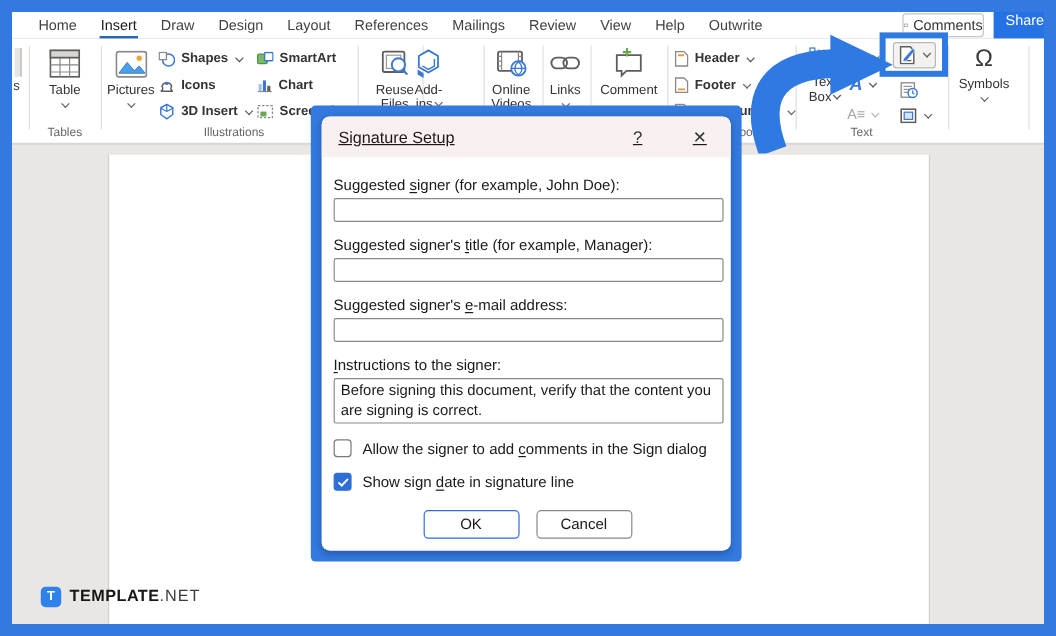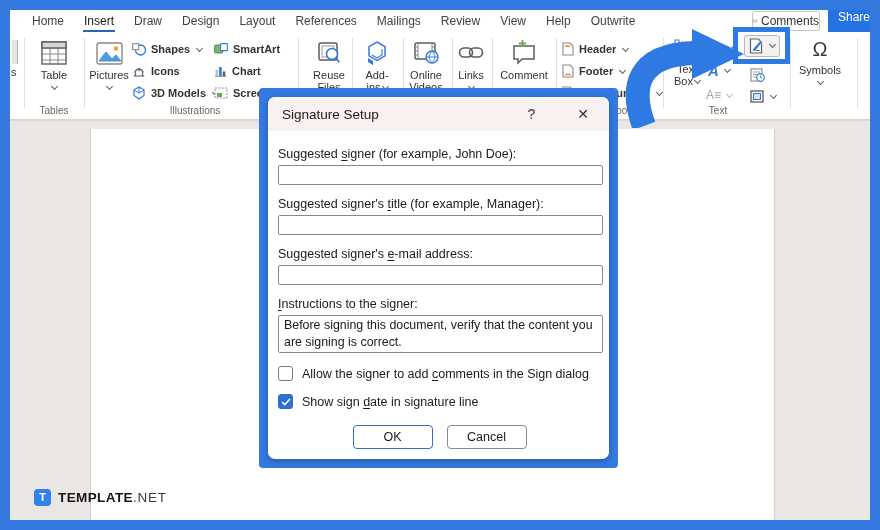--- a/index.html
+++ b/index.html
@@ -53,21 +53,21 @@
   .hlbox .sigbtn { display:flex; align-items:center; gap:4px; border:1px solid #bab8b6;
                    border-radius:3px; padding:2px 4px; background:#f3f2f1; }
   .arrow { position:absolute; left:606px; top:14px; z-index:6; }
 
   
   .dlgwrap { position:absolute; left:249px; top:78px; width:359px; height:380px;
              background:#3379e0; border-radius:4px; padding:9px; z-index:10; }
   .dlg { width:341px; height:362px; background:#fff; border-radius:7px; overflow:hidden;
          box-shadow:0 2px 6px rgba(0,0,0,.25); color:#1b1a19; }
   .dlg-title { height:34px; background:#f9f1f0; display:flex; align-items:center;
-               padding:0 20px 0 14px; font-size:13.5px; }
+               padding:0 20px 0 14px; font-size:13.5px;text-decoration:underline; }
   .dlg-title .t { flex:1; }
   .dlg-help { font-size:14px; color:#333; margin-right:42px; }
   .dlg-close { font-size:14px; color:#333; }
   .dlg-body { padding:8px 8px 0 10px; font-size:12.5px; }
   .dlg-body .lbl { margin-top:12px; }
   .dlg-body .lbl.first { margin-top:8px; }
   .key { text-decoration:underline; text-underline-offset:1.5px; }
   .field { width:325px; height:20px; border:1px solid #8b8987; border-radius:2px; margin-top:4px;
            font-size:12px; font-family:"Liberation Sans",sans-serif; padding:0 5px; display:block; }
   .tarea { width:325px; height:38px; border:1px solid #8b8987; border-radius:2px; margin-top:4px;
@@ -177,21 +177,21 @@
             <path d="M2 11c2-1 2-3 1-4 1-4 7-4 8 0-1 1-1 3 1 4z" fill="none" stroke="#5f5d5b" stroke-width="1.2"></path>
             <circle cx="7" cy="4.5" r="1.4" fill="#3878d6"></circle>
           </svg>
         <span>Icons</span>
       </div>
       <div class="rrow">
         <svg width="14" height="14" viewBox="0 0 14 14">
             <path d="M7 1l5 2.8v5.6L7 13 2 9.4V3.8z" fill="none" stroke="#3878d6" stroke-width="1.2"></path>
             <path d="M7 1v6m0 0l5-2.8M7 7L2 4.2" stroke="#3878d6" stroke-width="1"></path>
           </svg>
-        <span>3D Models</span>
+        <span>3D Insert</span>
         <span class="chev"></span>
       </div>
     </div>
 
     <div class="rcol" style="left:204px;top:6px;">
       <div class="rrow">
         <svg width="14" height="12" viewBox="0 0 14 12">
             <rect x="0.7" y="2" width="8" height="8" rx="1" fill="#7cb86a" stroke="#4f8f42" stroke-width="1"></rect>
             <rect x="6.5" y="0.7" width="7" height="7" rx="1" fill="#fff" stroke="#3878d6" stroke-width="1.2"></rect>
           </svg>
@@ -222,21 +222,21 @@
             <rect x="3" y="2" width="18" height="17" rx="1.5" fill="#fff" stroke="#5f5d5b" stroke-width="1.5"></rect>
             <rect x="6" y="5" width="12" height="11" fill="none" stroke="#9b9997" stroke-width="1"></rect>
             <circle cx="16" cy="13" r="5.5" fill="#fff" stroke="#3878d6" stroke-width="1.6"></circle>
             <path d="M20 17.5l3.4 3.6" stroke="#3878d6" stroke-width="1.8"></path>
           </svg>
       </div>
       <div class="blabel">Reuse</div>
       <div class="blabel" style="margin-top:0">Files</div>
     </div>
 
-    <div class="rbtn" style="left:346px;width:42px;">
+    <div class="rbtn" style="left:326px;width:42px;">
       <div class="bicon">
         <svg width="26" height="26" viewBox="0 0 26 26">
             <path d="M13 2l8 4.6v9.2L13 20.4 5 15.8V6.6z" fill="#fff" stroke="#3878d6" stroke-width="1.5"></path>
             <path d="M8 15l5 2.9 5-2.9v-5.8" fill="none" stroke="#3878d6" stroke-width="1.2"></path>
             <path d="M4 18l5 3v4l-5-2.9z" fill="#3878d6"></path>
           </svg>
       </div>
       <div class="blabel">Add-</div>
       <div class="blabel" style="margin-top:0"><span>ins</span><span class="chev"></span></div>
     </div>

